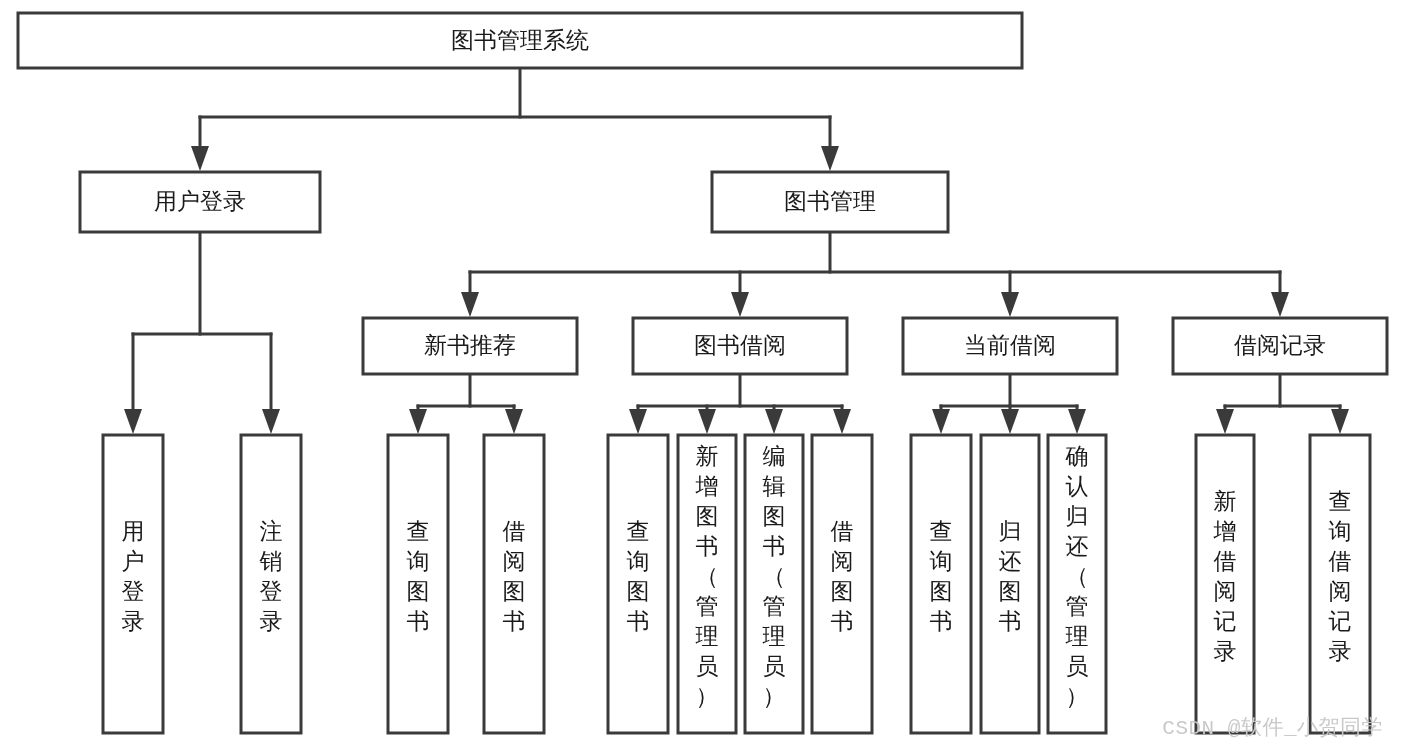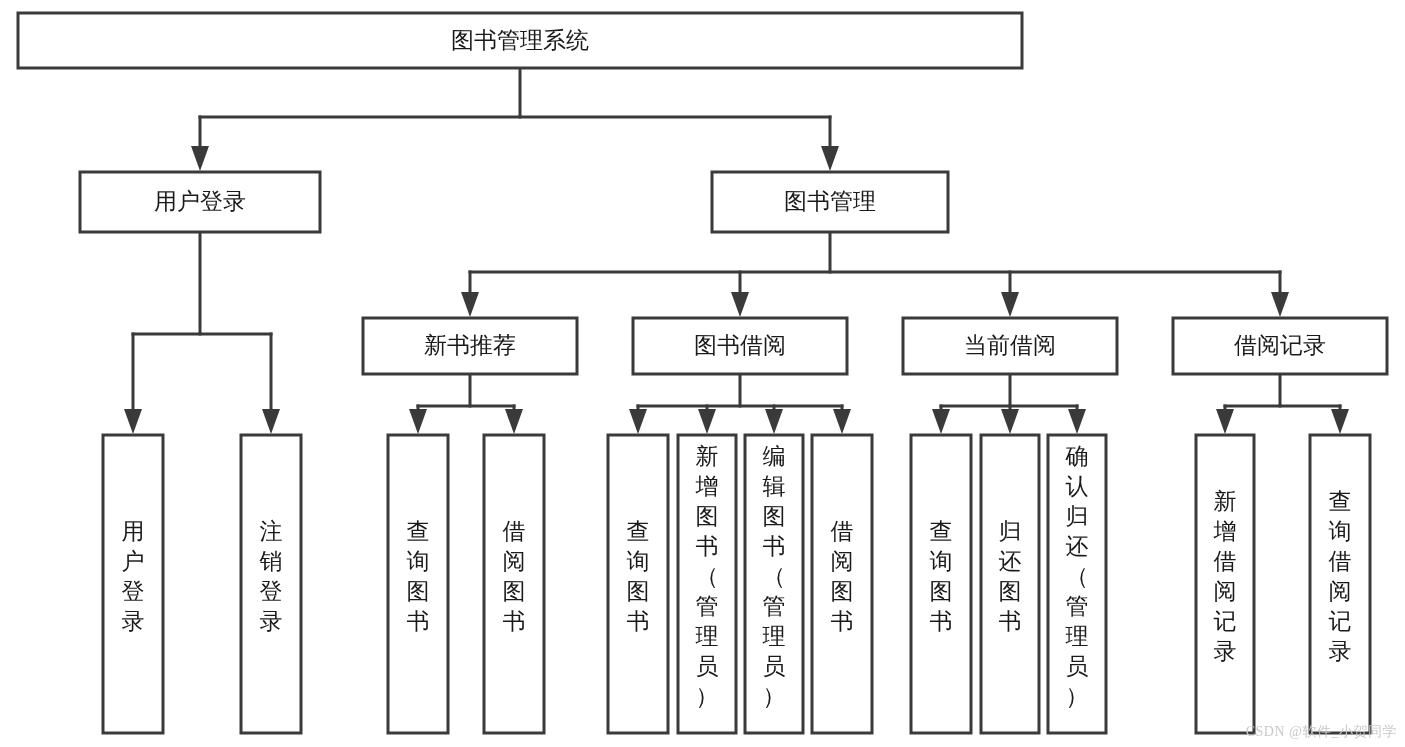--- a/index.html
+++ b/index.html
@@ -47,25 +47,25 @@
     stroke-width: 3;
     fill: none;
     stroke-linecap: square;
   }
   .arrow-head {
     fill: #3a3a3a;
     stroke: none;
   }
   .watermark {
     position: absolute;
-    right: 8px;
+    right: 22px;
     bottom: 6px;
     color: #c9c9c9;
-    font-size: 14px;
-    font-family: Liberation Serif, serif;
+    font-size: 21px;
+    font-family: Liberation Mono, monospace;
     letter-spacing: 0.5px;
     white-space: nowrap;
     pointer-events: none;
   }
 </style>
 </head>
 <body>
 
 <div id="diagram-root">
   <svg id="flow" viewBox="0 0 1405 747">

